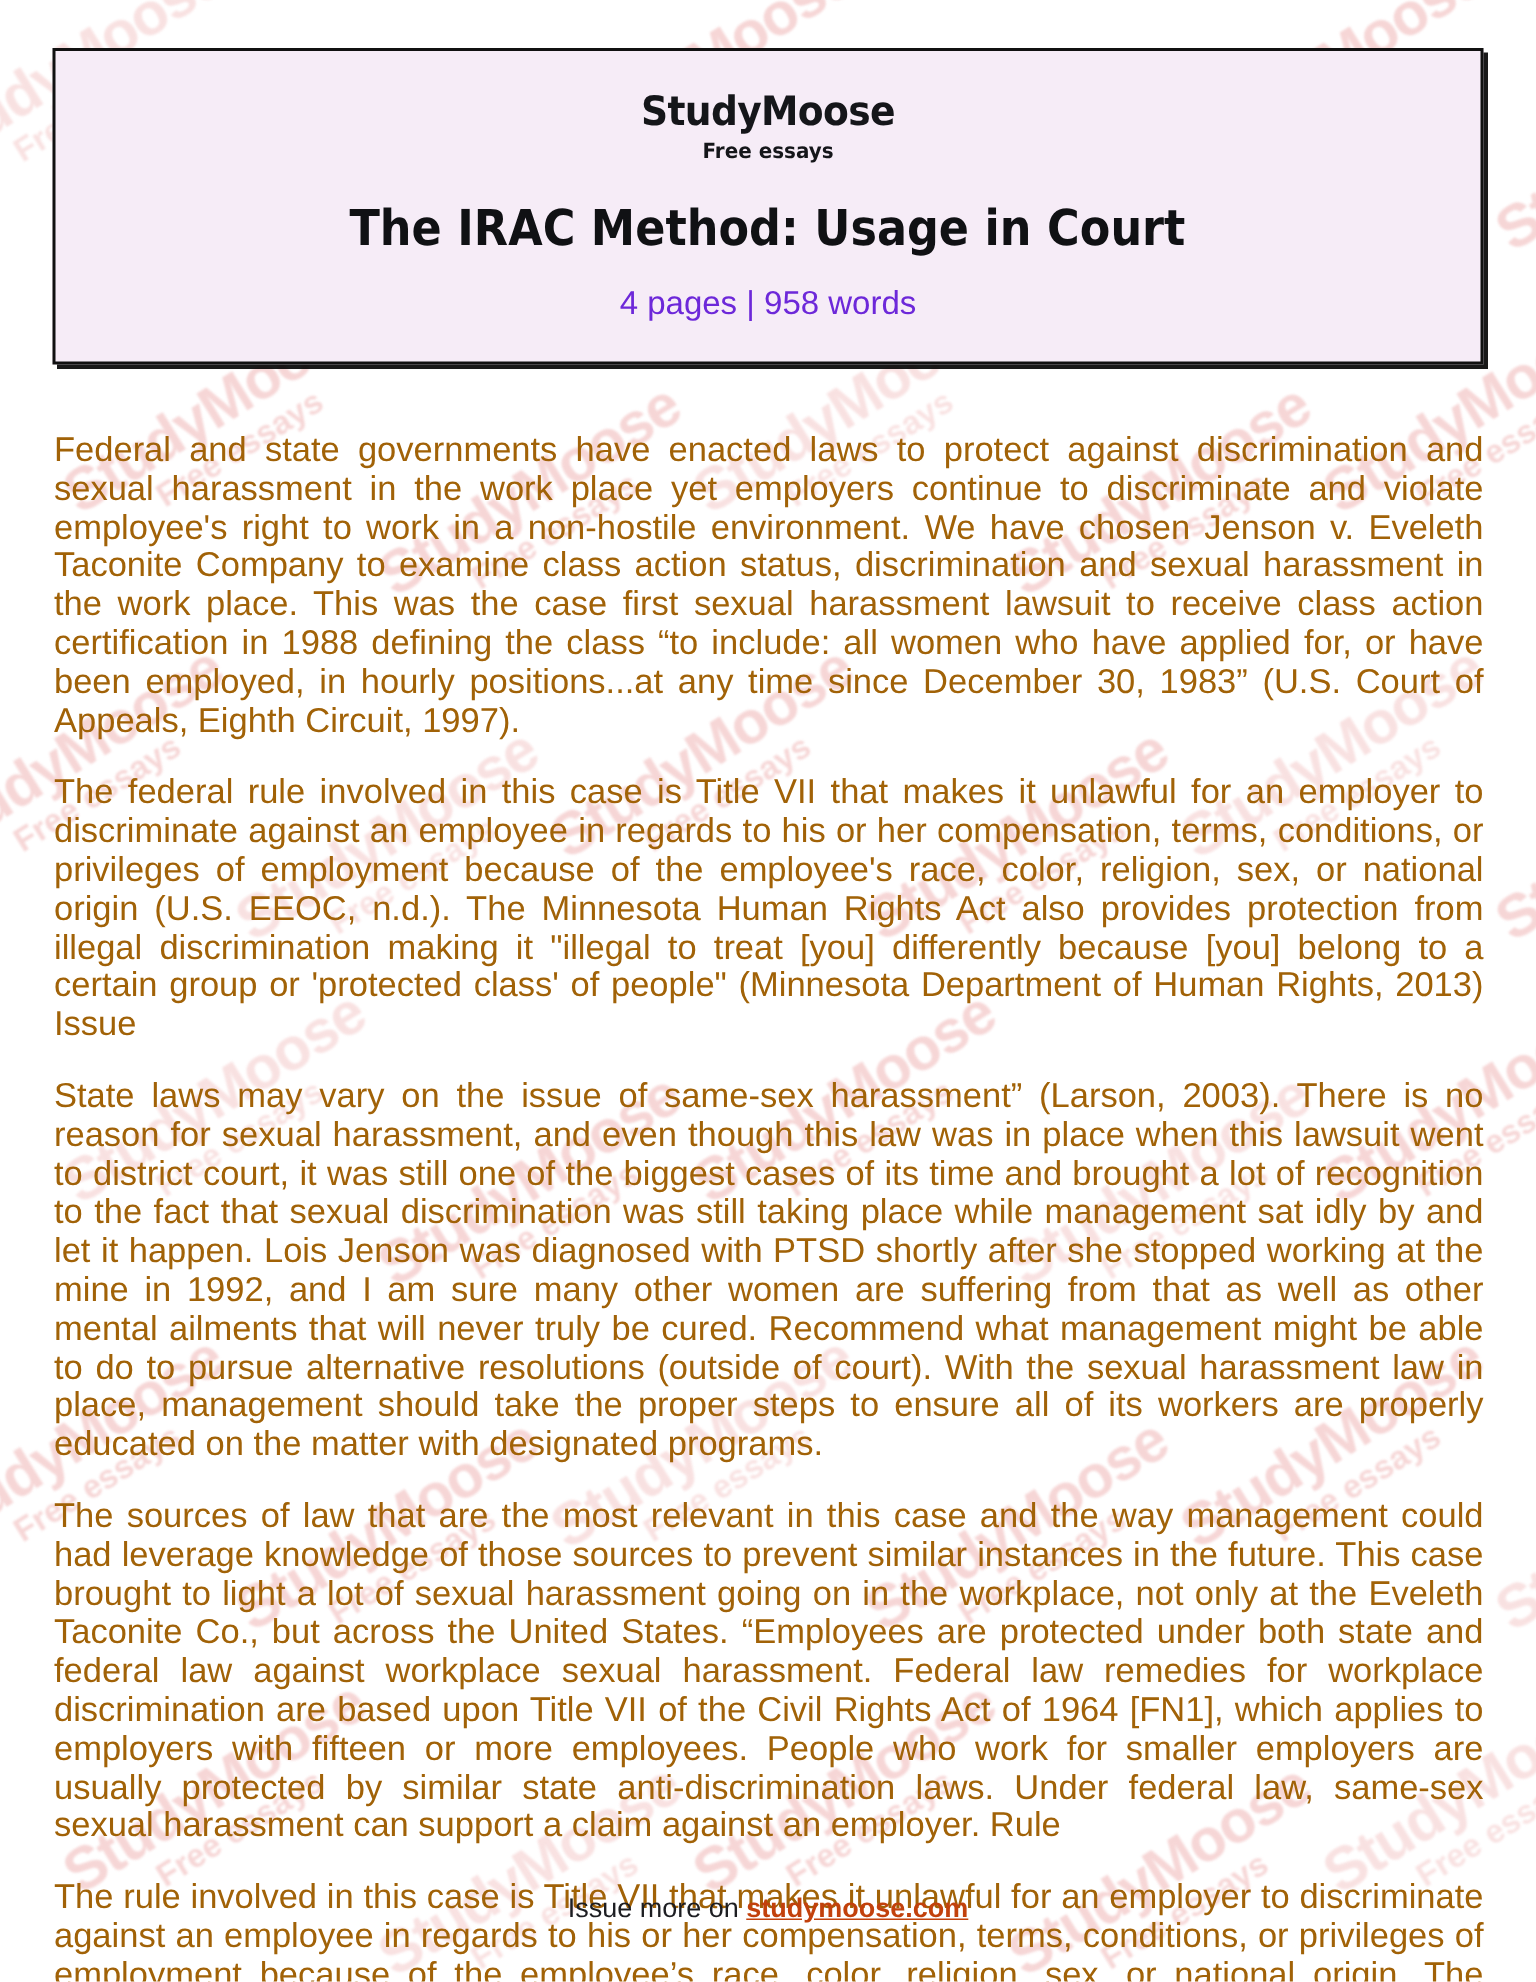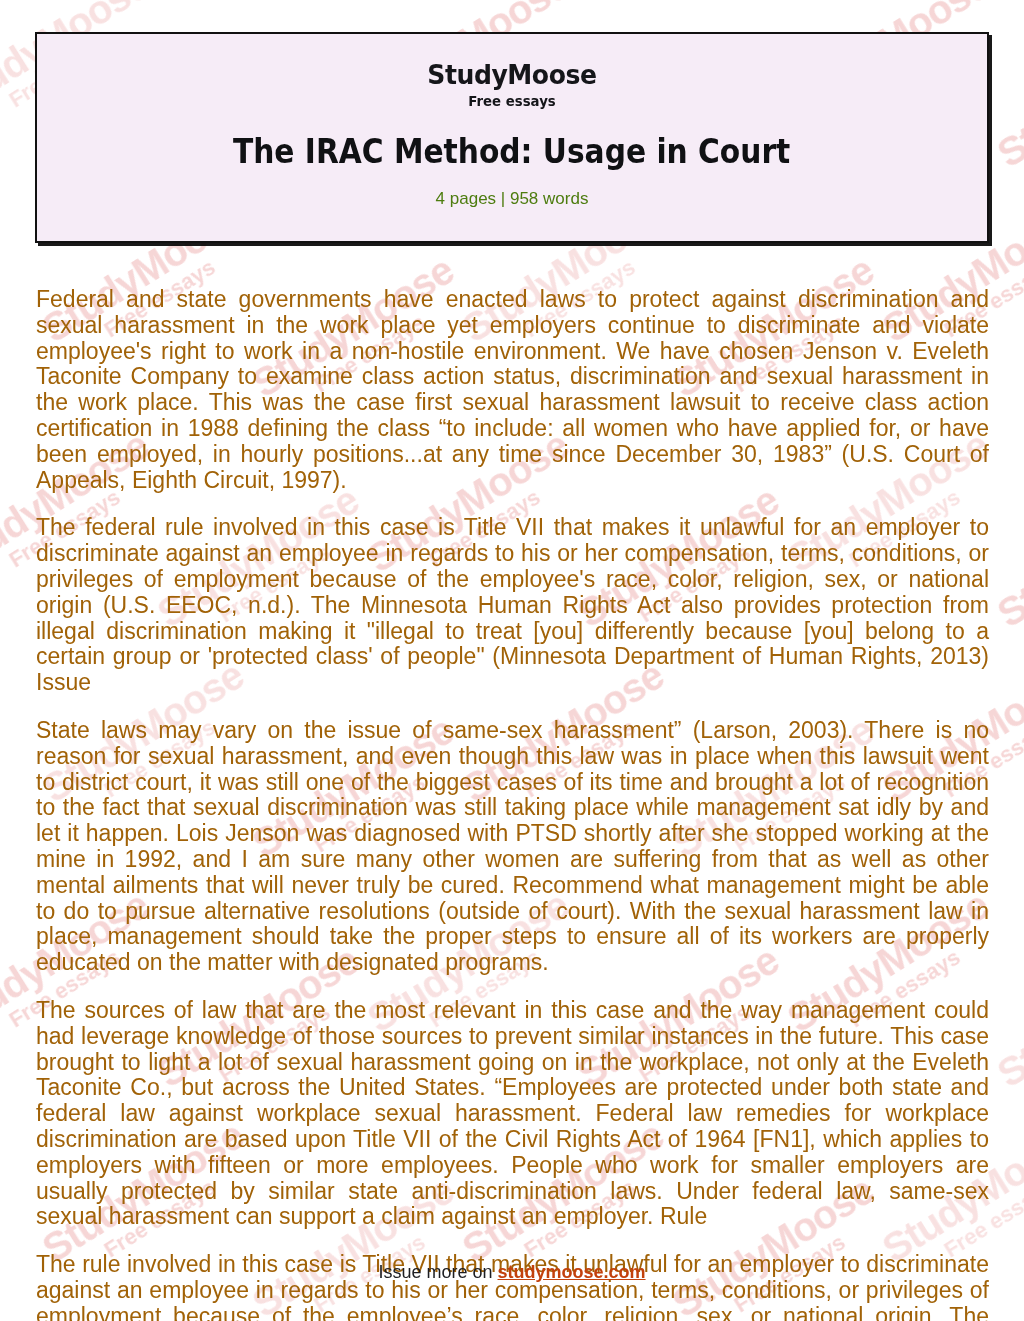--- a/index.html
+++ b/index.html
@@ -99,23 +99,23 @@
     font-weight: 700;
     color: #101114;
     letter-spacing: 0px;
     font-family: "DejaVu Sans", sans-serif;
     transform: scaleX(0.9);
     text-align: center;
     line-height: 1.1;
   }
   #doc-meta {
     margin-top: 19px;
-    font-size: 17px;
+    font-size: 22px;
     font-weight: 400;
-    color: #4d7c0f;
+    color: #6d28d9;
     font-family: "Liberation Sans", sans-serif;
   }
 
   
   #body-text {
     position: absolute;
     left: 36px;
     top: 287px;
     width: 953px;
   }

